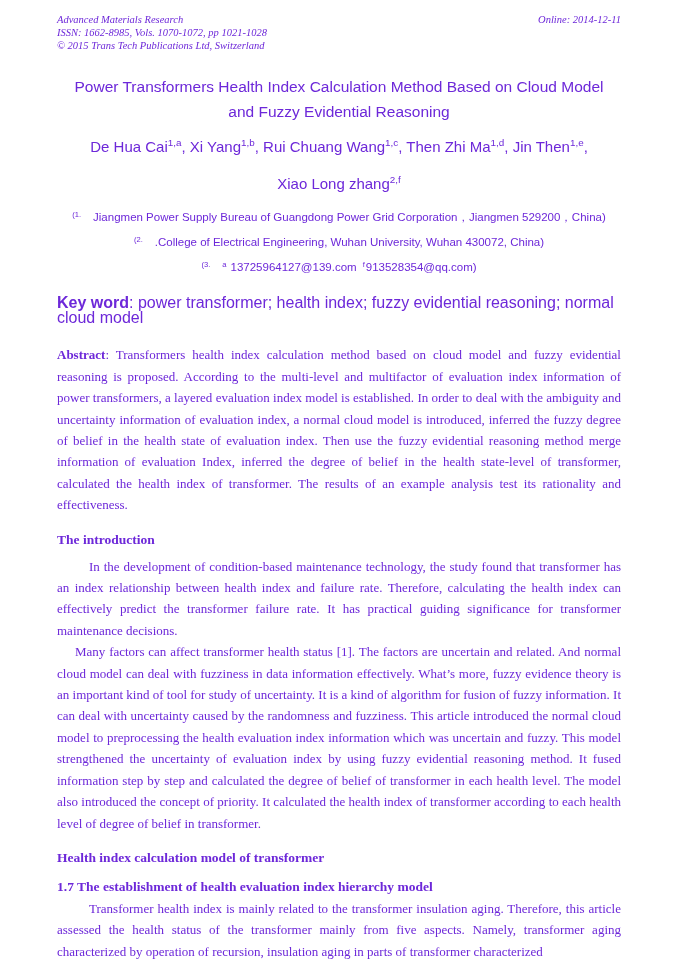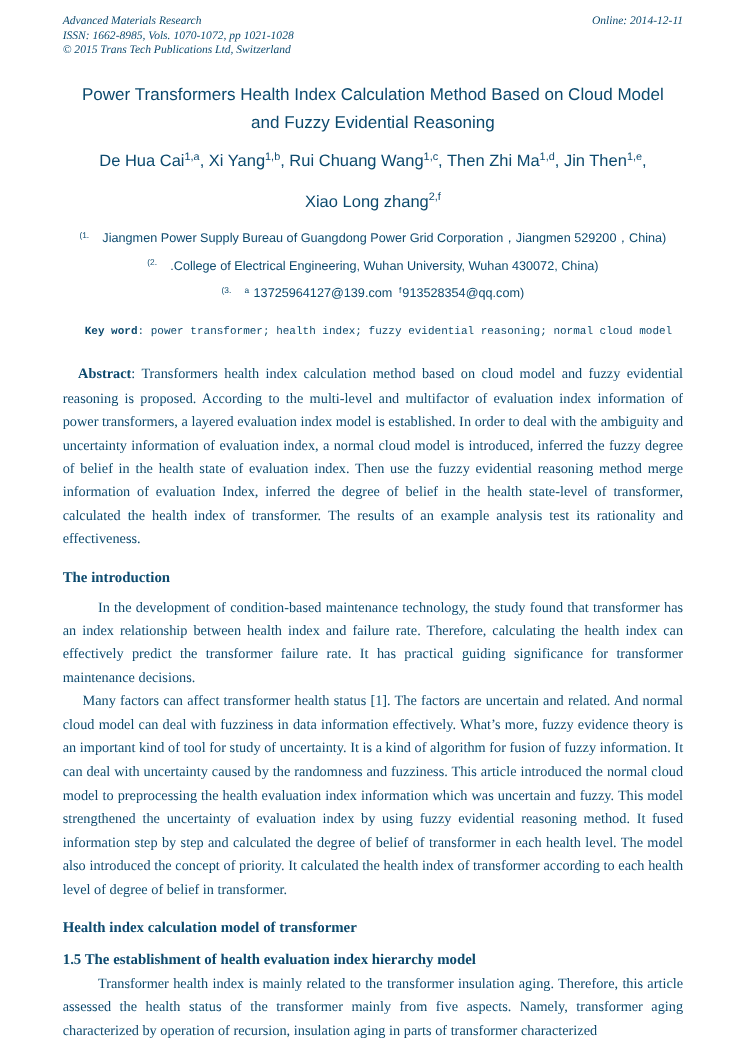--- a/index.html
+++ b/index.html
@@ -2,21 +2,21 @@
 <html lang="en"><head>
 <meta charset="utf-8">
 <style>
   html, body { margin: 0; padding: 0; background: #ffffff; }
   .page {
     position: relative;
     width: 678px;
     height: 959px;
     box-sizing: border-box;
     background: #ffffff;
-    color: #0c4a6e;
+    color: #6d28d9;
     padding: 14px 57px 0 57px;
     overflow: hidden;
     font-family: "Liberation Serif", serif;
   }
   
   .jheader {
     display: flex;
     justify-content: space-between;
     align-items: flex-start;
     font-family: "Liberation Serif", serif;
@@ -57,36 +57,35 @@
     line-height: 21px;
   }
   .affil { margin-bottom: 4px; }
   .affil-1 { max-width: 540px; margin-left: auto; margin-right: auto; }
   .affil .marker { margin-right: 12px; }
   .contact .letter-sup { margin-right: 4px; }
   .contact .letter-sup-2 { margin-left: 6px; margin-right: 1px; }
   
   .keywords {
     margin-top: 17px;
-    font-family: Liberation Mono, monospace;
-    font-size: 10px;
+    font-family: Liberation Sans, sans-serif;
+    font-size: 16px;
     line-height: 15px;
-    margin-left: 20px;
   }
   .keywords b { font-weight: bold; }
   
   .body-text {
     font-family: "Liberation Serif", serif;
     font-size: 13px;
     line-height: 21.4px;
     text-align: justify;
     margin: 0;
   }
   .abstract { margin-top: 19px; }
-  .abstract b { font-weight: bold; margin-left: 14px; }
+  .abstract b { font-weight: bold; }
   .sec-heading {
     font-family: "Liberation Serif", serif;
     font-size: 13.5px;
     font-weight: bold;
     margin: 15px 0 7px 0;
     line-height: 18px;
   }
   .sub-heading {
     font-family: "Liberation Serif", serif;
     font-size: 13.5px;
@@ -137,16 +136,16 @@
 
   <p class="body-text abstract">
     <b>Abstract</b><span>: Transformers health index calculation method based on cloud model and fuzzy evidential reasoning is proposed. According to the multi-level and multifactor of evaluation index information of power transformers, a layered evaluation index model is established. In order to deal with the ambiguity and uncertainty information of evaluation index, a normal cloud model is introduced, inferred the fuzzy degree of belief in the health state of evaluation index. Then use the fuzzy evidential reasoning method merge information of evaluation Index, inferred the degree of belief in the health state-level of transformer, calculated the health index of transformer. The results of an example analysis test its rationality and effectiveness.</span>
   </p>
 
   <h2 class="sec-heading">The introduction</h2>
   <p class="body-text indent-lg">In the development of condition-based maintenance technology, the study found that transformer has an index relationship between health index and failure rate. Therefore, calculating the health index can effectively predict the transformer failure rate. It has practical guiding significance for transformer maintenance decisions.</p>
   <p class="body-text indent-sm">Many factors can affect transformer health status [1]. The factors are uncertain and related. And normal cloud model can deal with fuzziness in data information effectively. What’s more, fuzzy evidence theory is an important kind of tool for study of uncertainty. It is a kind of algorithm for fusion of fuzzy information. It can deal with uncertainty caused by the randomness and fuzziness. This article introduced the normal cloud model to preprocessing the health evaluation index information which was uncertain and fuzzy. This model strengthened the uncertainty of evaluation index by using fuzzy evidential reasoning method. It fused information step by step and calculated the degree of belief of transformer in each health level. The model also introduced the concept of priority. It calculated the health index of transformer according to each health level of degree of belief in transformer.</p>
 
   <h2 class="sec-heading">Health index calculation model of transformer</h2>
-  <h3 class="sub-heading">1.5 The establishment of health evaluation index hierarchy model</h3>
+  <h3 class="sub-heading">1.7 The establishment of health evaluation index hierarchy model</h3>
   <p class="body-text indent-lg">Transformer health index is mainly related to the transformer insulation aging. Therefore, this article assessed the health status of the transformer mainly from five aspects. Namely, transformer aging characterized by operation of recursion, insulation aging in parts of transformer characterized</p>
 
 </div>
 
 </body></html>

